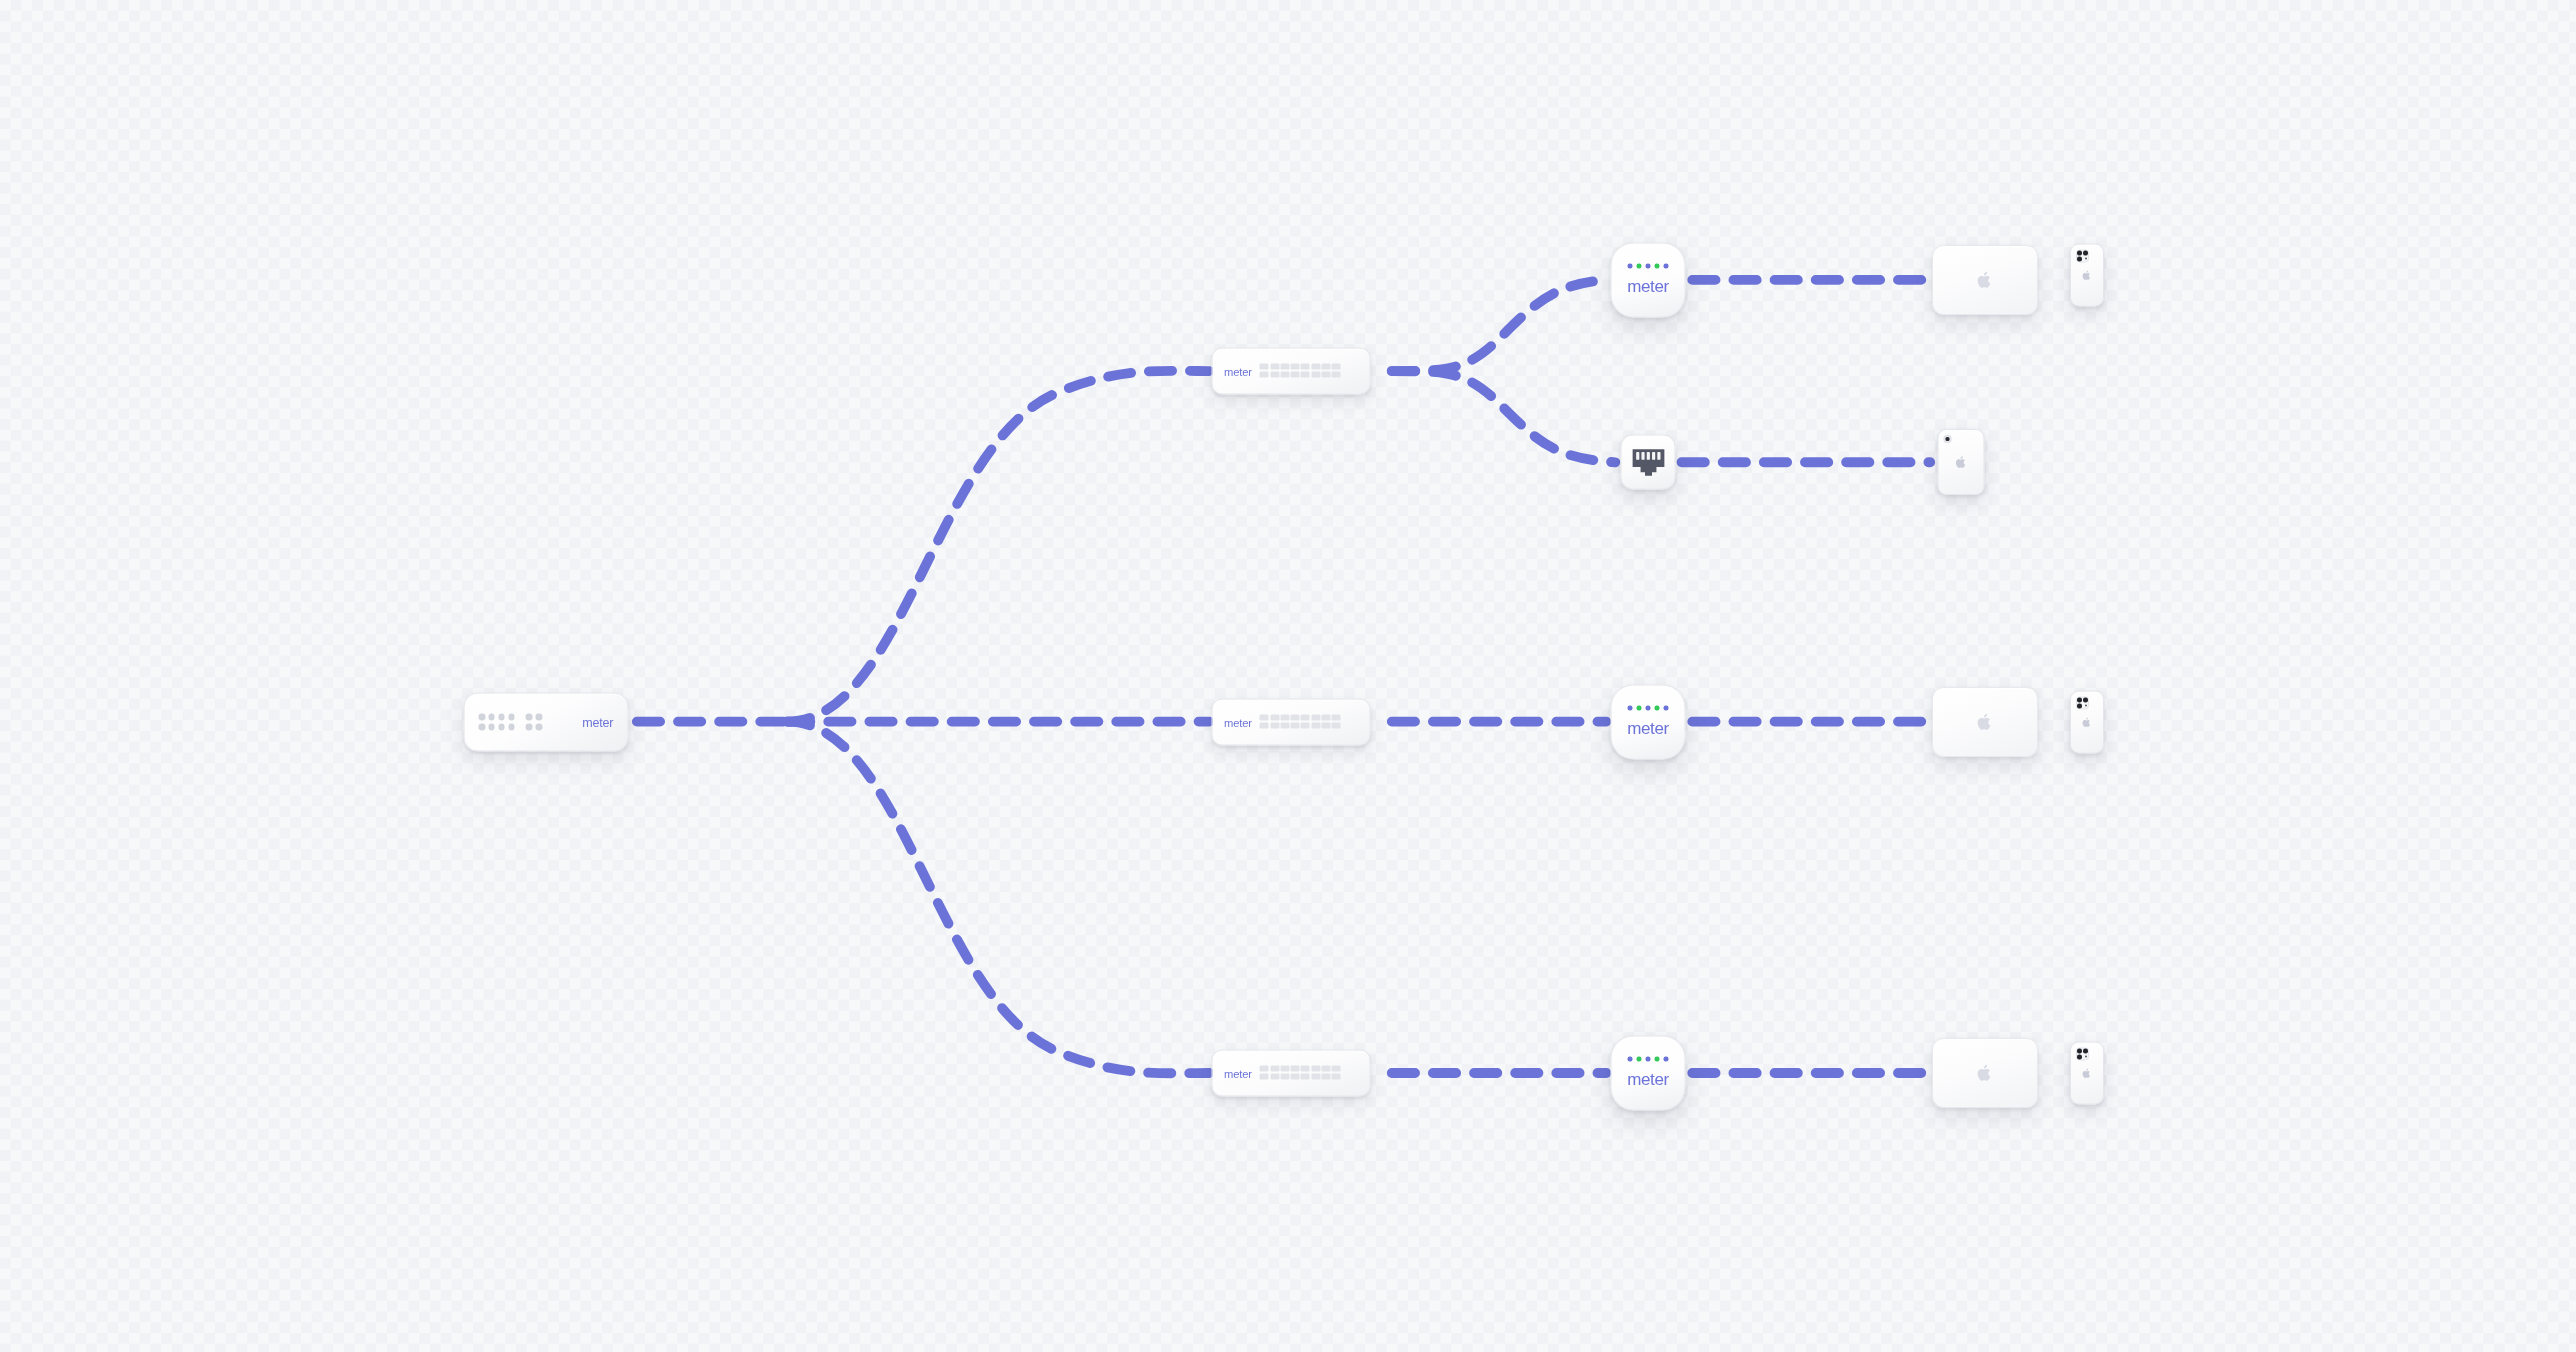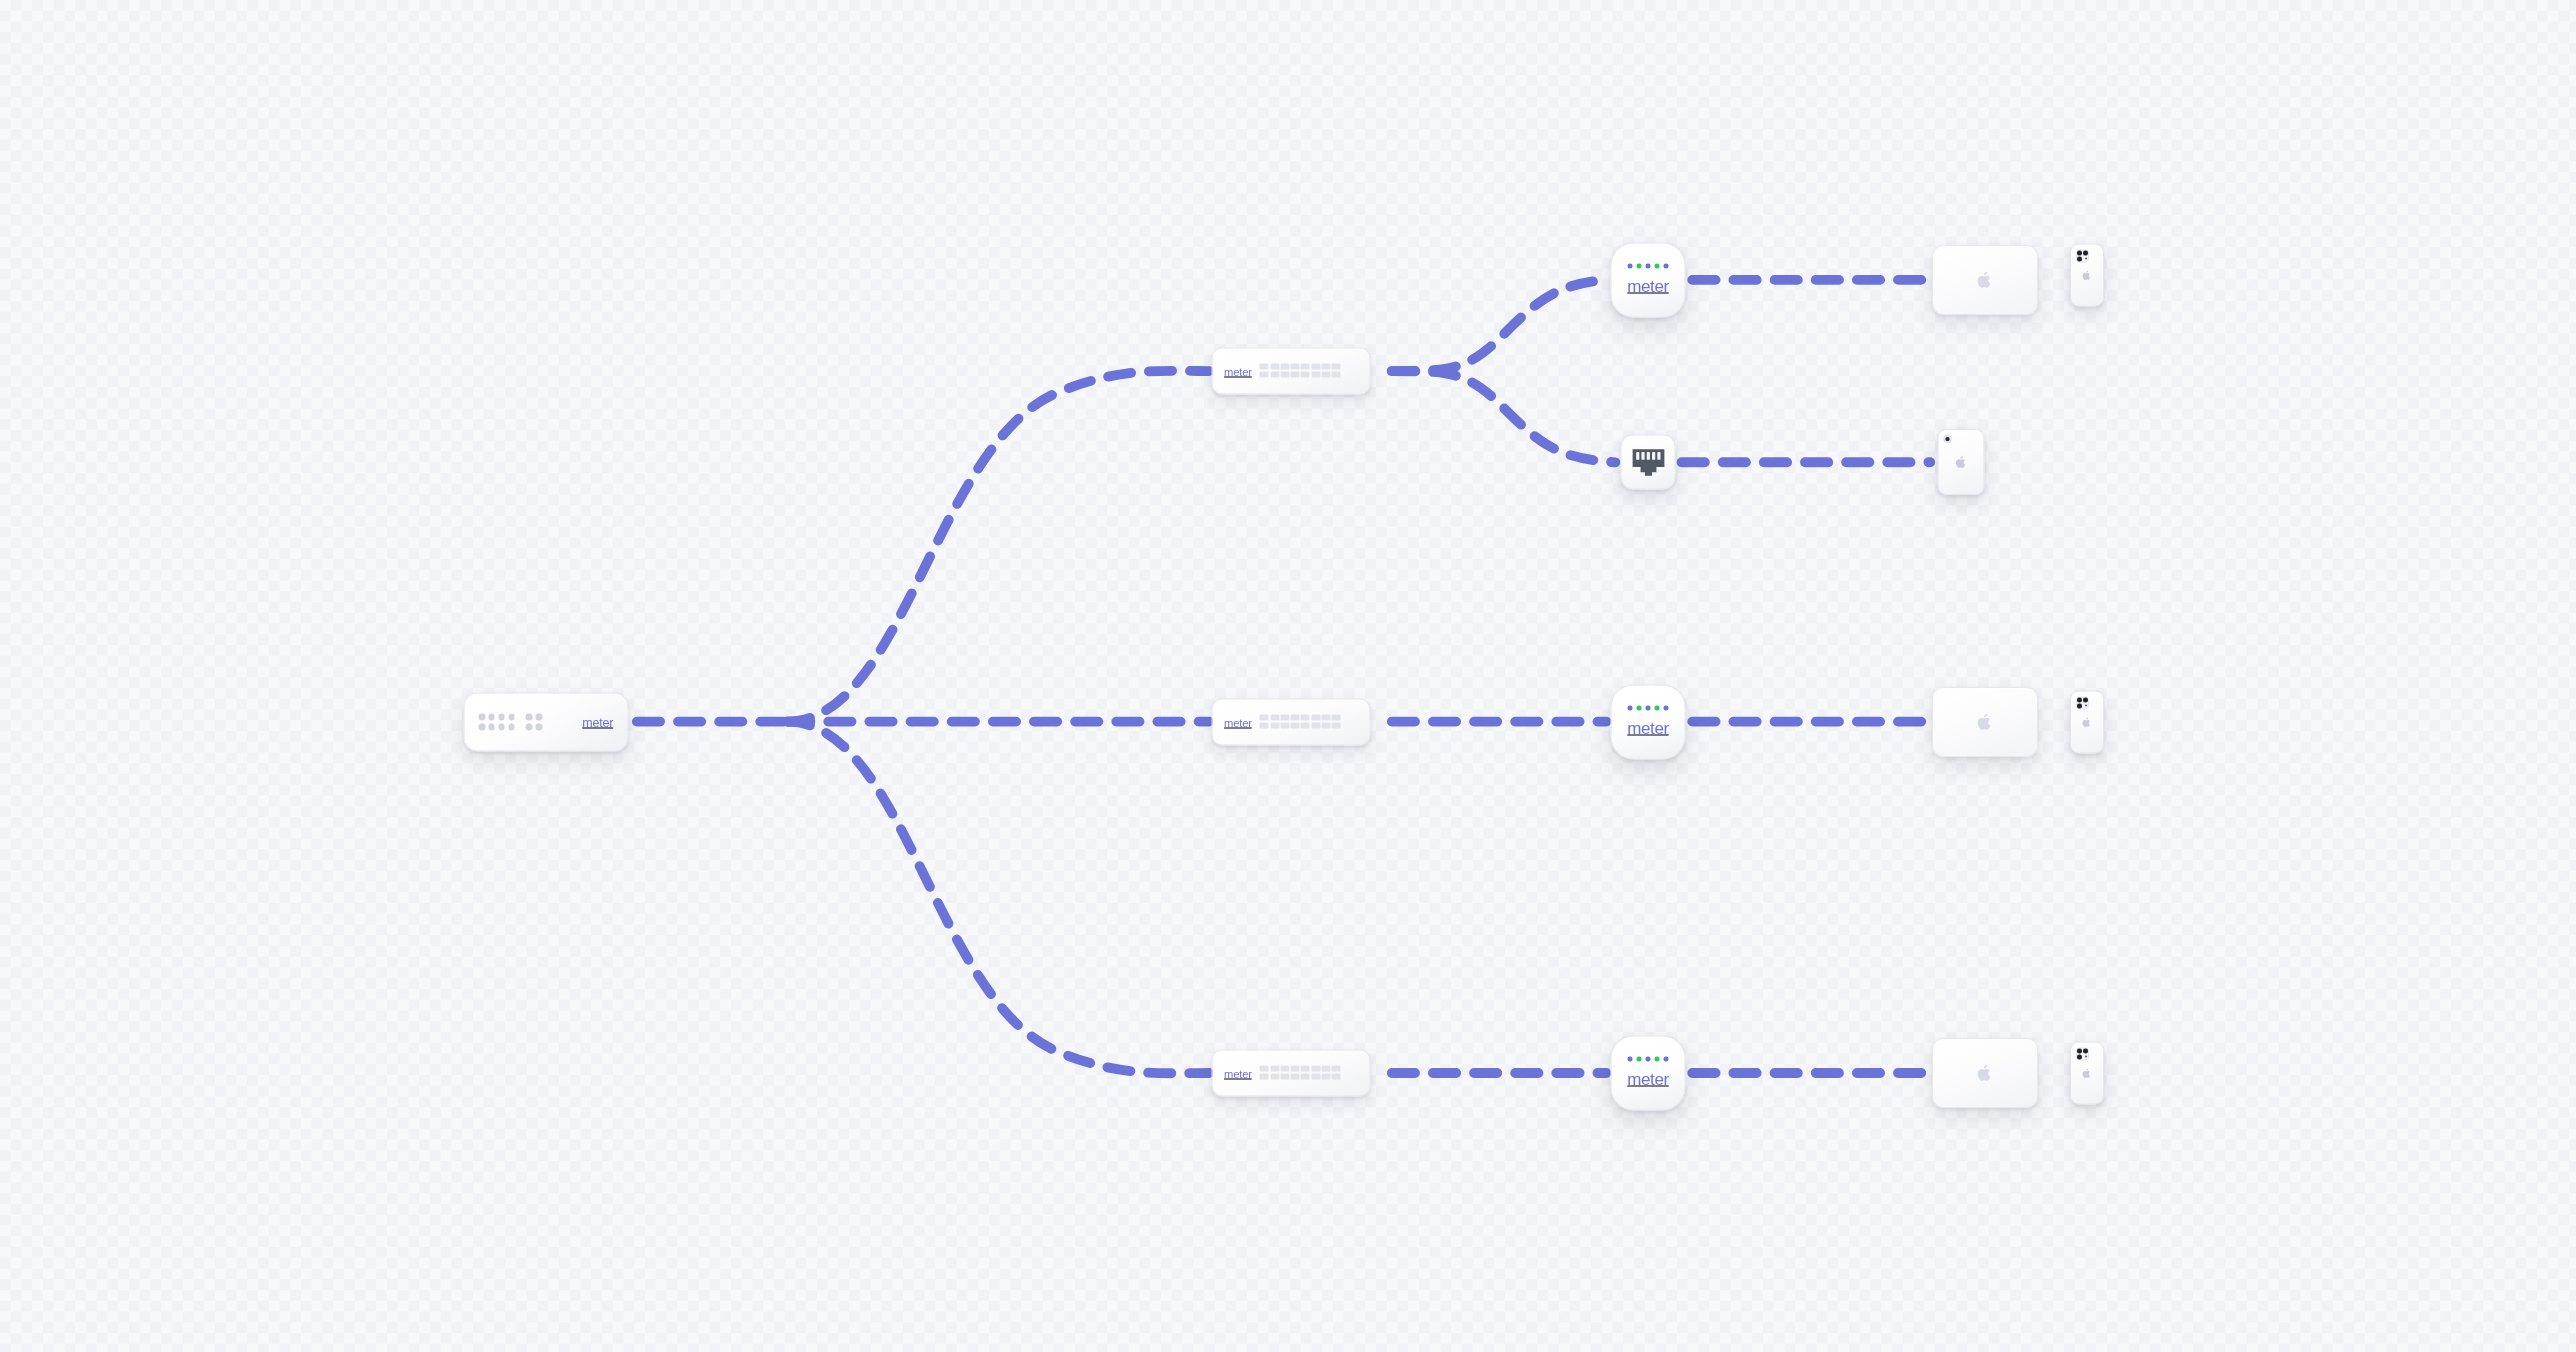--- a/index.html
+++ b/index.html
@@ -32,21 +32,20 @@
     position: absolute;
     inset: 0;
     width: 2576px;
     height: 1352px;
     pointer-events: none;
   }
 
   .node {
     position: absolute;
     transform: translate(-50%, -50%);
-    text-decoration: underline;
   }
 
   
   .router {
     width: 165px;
     height: 59px;
     border-radius: 14.3px;
     background: linear-gradient(150deg, #ffffff 0%, #fdfdfe 45%, #eff0f3 100%);
     box-shadow:
       0 1.8px 2.7px rgba(40,45,70,0.09),

